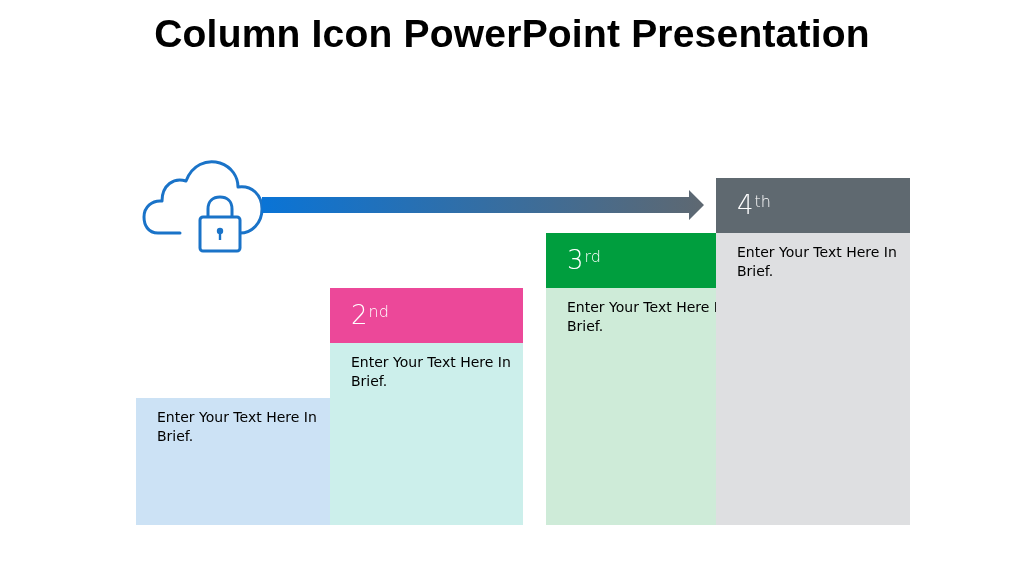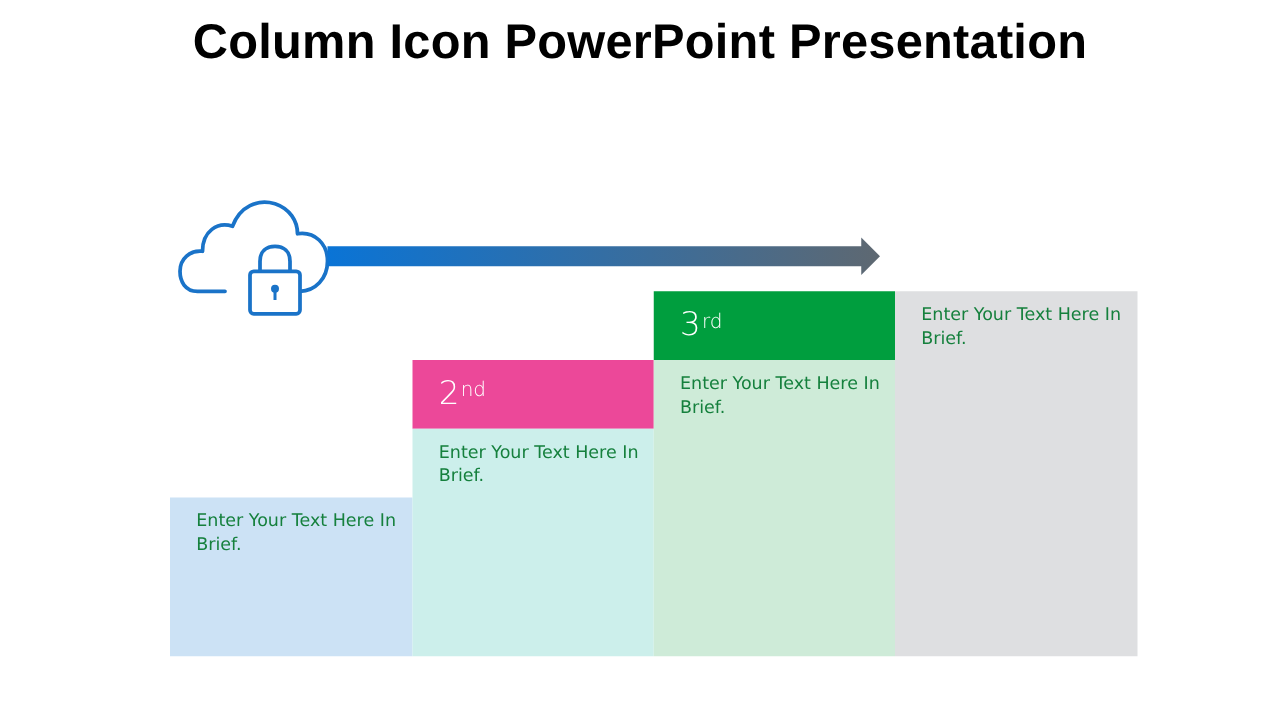--- a/index.html
+++ b/index.html
@@ -6,21 +6,21 @@
   body { width:1024px; height:576px; background:#ffffff; position:relative; overflow:hidden;
          font-family:"Liberation Sans", sans-serif; }
   .title { position:absolute; left:0; top:12px; width:1024px; text-align:center;
            font-family:"Liberation Sans", sans-serif; font-weight:bold; font-size:39px; color:#000; letter-spacing:0.2px; }
   .col { position:absolute; }
   .col .head { position:absolute; left:0; top:0; width:100%; height:55px; }
   .col .body { position:absolute; left:0; top:55px; width:100%; }
   .rank { position:absolute; left:21px; top:12px; color:#ffffff; font-family:"DejaVu Sans", sans-serif;
           font-weight:300; font-size:26px; line-height:30px; }
   .rank sup { font-size:16px; vertical-align:top; position:relative; top:-3px; margin-left:1px; }
-  .desc { position:absolute; left:21px; top:10px; width:170px; color:#15803d;
+  .desc { position:absolute; left:21px; top:10px; width:170px; color:#000000;
           font-family:"DejaVu Sans", sans-serif; font-size:14px; line-height:19px; }
   .arrow { position:absolute; left:0; top:0; }
   .cloud { position:absolute; left:140px; top:155px; }
 </style>
 </head>
 <body>
 
 <div class="title">Column Icon PowerPoint Presentation</div>
 
 <svg class="cloud" width="130" height="105" viewBox="0 0 130 105">
@@ -49,26 +49,29 @@
 
 <div class="col" style="left:330px; top:288px; width:193px; height:237px;">
   <div class="head" style="background:#ec4899;">
     <div class="rank"><span>2</span><sup>nd</sup></div>
   </div>
   <div class="body" style="background:#CCEFEB; height:182px;">
     <div class="desc">Enter Your Text Here In Brief.</div>
   </div>
 </div>
 
-<div class="col" style="left:523px; top:233px; width:193px; height:316px;">
+<div class="col" style="left:546px; top:233px; width:193px; height:316px;">
   <div class="head" style="background:#009E3E;">
     <div class="rank"><span>3</span><sup>rd</sup></div>
   </div>
   <div class="body" style="background:#CEEBD8; height:237px;">
     <div class="desc">Enter Your Text Here In Brief.</div>
   </div>
 </div>
 
 <div class="col" style="left:716px; top:178px; width:194px; height:347px;">
+  <div class="head" style="background:#5F6970;">
+    <div class="rank"><span>4</span><sup>th</sup></div>
+  </div>
   <div class="body" style="background:#DEDFE1; height:292px;">
     <div class="desc">Enter Your Text Here In Brief.</div>
   </div>
 </div>
 
 </body></html>

